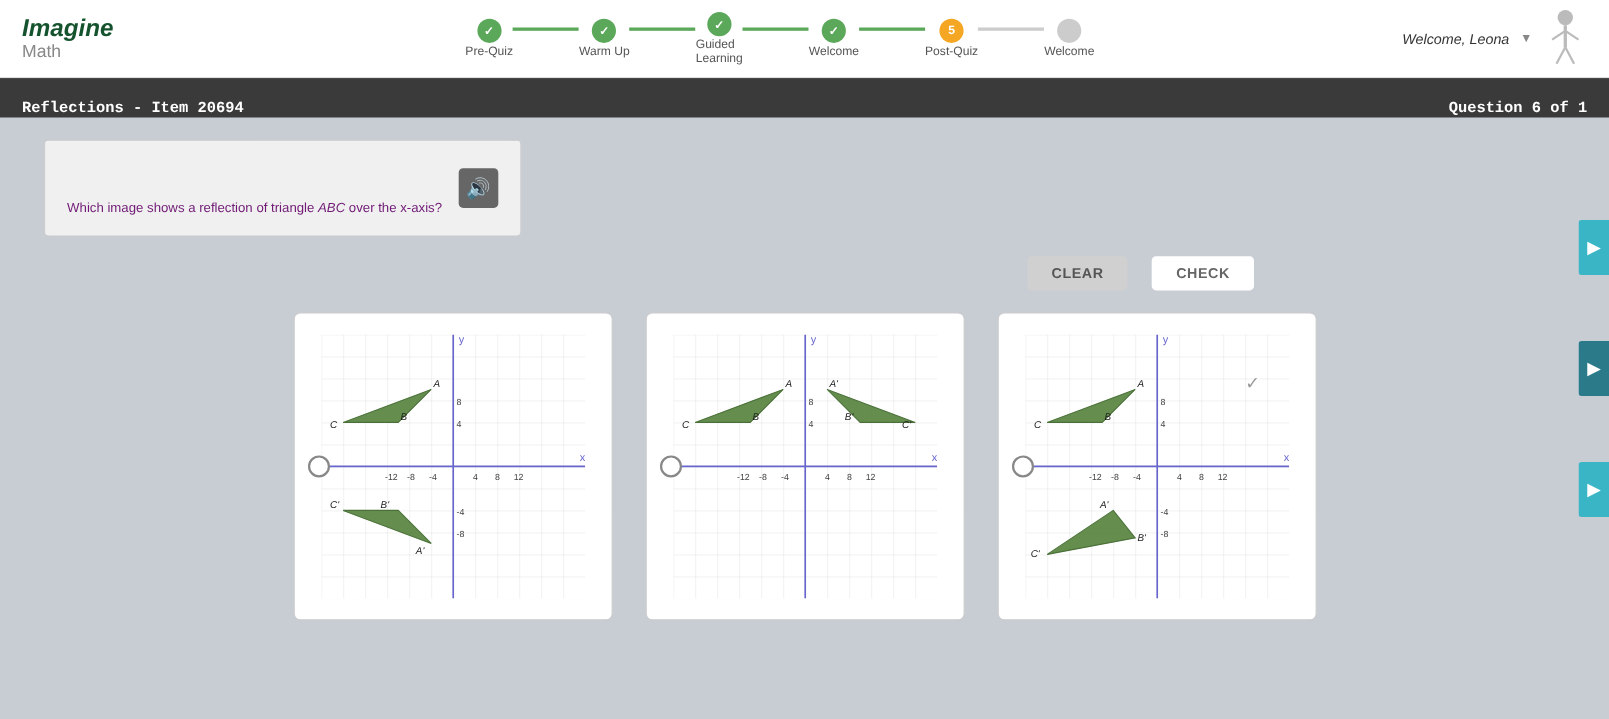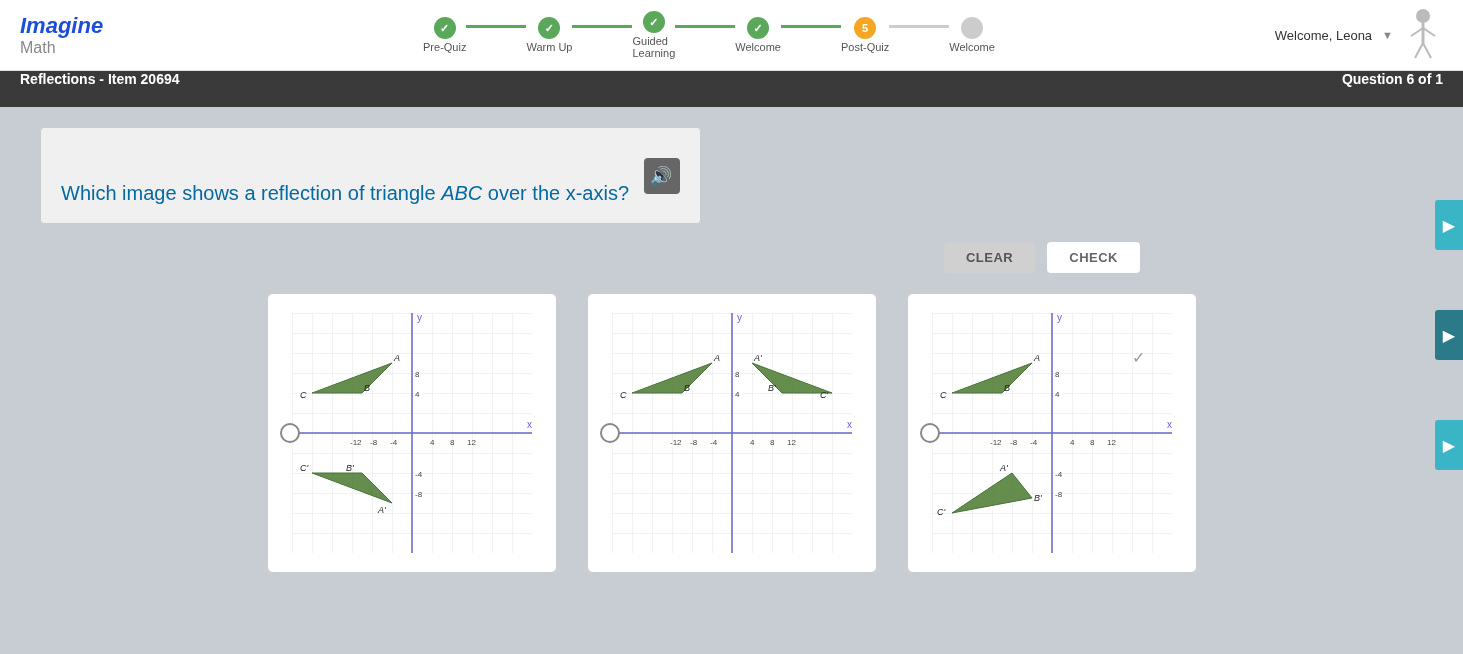--- a/index.html
+++ b/index.html
@@ -21,21 +21,21 @@
       border-bottom: 1px solid #ddd;
     }
     .logo-area {
       display: flex;
       flex-direction: column;
       margin-right: 40px;
     }
     .logo-imagine {
       font-size: 22px;
       font-weight: bold;
-      color: #1d4ed8;
+      color: #14532d;
       font-style: italic;
     }
     .logo-math {
       font-size: 16px;
       color: #888;
     }
     .progress-steps {
       display: flex;
       align-items: center;
       flex: 1;
@@ -83,40 +83,42 @@
       margin-bottom: 18px;
     }
     .step-line.upcoming {
       background: #ccc;
     }
     .welcome-area {
       display: flex;
       align-items: center;
       gap: 10px;
       margin-left: auto;
+      font-style: italic;
     }
     .welcome-text {
       font-size: 13px;
       color: #333;
     }
     .user-avatar {
       width: 40px;
       height: 55px;
       color: #888;
       font-size: 32px;
     }
 
     
     .header-bar {
       background: #3a3a3a;
       height: 36px;
       display: flex;
-      align-items: flex-start;
+      align-items: flex-end;
       justify-content: space-between;
       padding: 0 20px;
+      font-family: Liberation Mono, monospace;
     }
     .item-title {
       color: #fff;
       font-size: 14px;
       font-weight: bold;
     }
     .question-label {
       color: #fff;
       font-size: 14px;
       font-weight: bold;
@@ -134,22 +136,22 @@
       border: 1px solid #ccc;
       border-radius: 4px;
       padding: 18px 20px;
       max-width: 680px;
       display: flex;
       align-items: center;
       justify-content: space-between;
       margin-bottom: 10px;
     }
     .question-text {
-      font-size: 20px;
-      color: #0369a1;
+      font-size: 12px;
+      color: #701a75;
       margin-top: 36px;
     }
     .question-text em {
       font-style: italic;
     }
     .audio-btn {
       width: 36px;
       height: 36px;
       background: #666;
       border-radius: 4px;
@@ -160,21 +162,21 @@
       color: white;
       font-size: 18px;
       flex-shrink: 0;
       margin-left: 15px;
     }
 
     
     .action-row {
       display: flex;
       justify-content: flex-end;
-      gap: 12px;
+      gap: 22px;
       max-width: 1100px;
       margin-bottom: 20px;
     }
     .btn-clear, .btn-check {
       padding: 8px 22px;
       border-radius: 4px;
       font-size: 13px;
       font-weight: bold;
       cursor: pointer;
       border: none;

